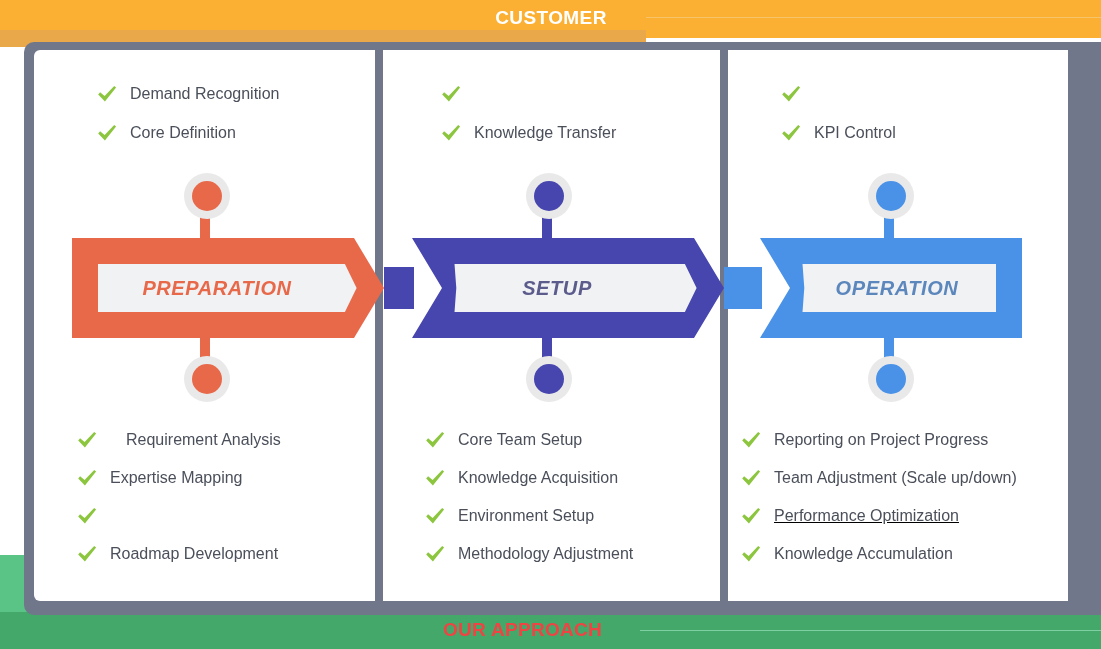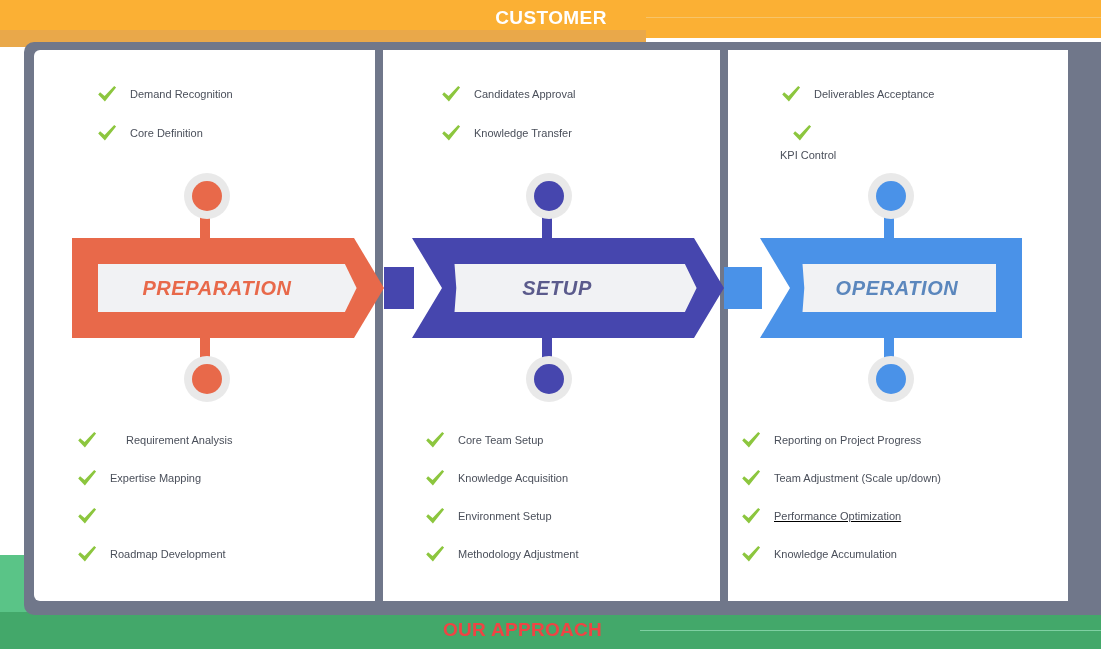--- a/index.html
+++ b/index.html
@@ -126,21 +126,21 @@
   .tick {
     display: inline-block;
     width: 22px;
     height: 22px;
     flex: 0 0 22px;
     margin-right: 12px;
     position: relative;
   }
   .tick svg { display: block; }
   .row-label {
-    font-size: 11px;
+    font-size: 16px;
     color: #4a4f5a;
     font-family: "Liberation Sans", sans-serif;
     line-height: 22px;
   }
 
   
   .stem { position: absolute; width: 10px; }
   .dot-ring {
     position: absolute;
     width: 46px; height: 46px;
@@ -253,21 +253,20 @@
         </svg>
       </div>
       <div style="position: absolute; left: 384px; top: 267px; width: 30px; height: 42px; background: rgb(70, 70, 174);"></div>
       <div class="chev-text" style="left: 72px; top: 276px; width: 290px; color: rgb(232, 105, 74);">PREPARATION</div>
       <div class="row" style="left: 440px; top: 83px;">
         <span class="tick">
           <svg width="22" height="22" viewBox="0 0 22 22">
             <path d="M2.2 11.6 L4.1 9.3 L8.6 13.1 L18.2 2.9 L20.1 4.6 L8.9 18.4 Z" fill="#8cc63e"></path>
           </svg>
         </span>
-        <span class="row-label">Candidates Approval</span>
       </div>
       <div class="row" style="left: 440px; top: 122px;">
         <span class="tick">
           <svg width="22" height="22" viewBox="0 0 22 22">
             <path d="M2.2 11.6 L4.1 9.3 L8.6 13.1 L18.2 2.9 L20.1 4.6 L8.9 18.4 Z" fill="#8cc63e"></path>
           </svg>
         </span>
         <span class="row-label">Knowledge Transfer</span>
       </div>
       <div class="row" style="left: 424px; top: 429px;">
@@ -317,23 +316,22 @@
         </svg>
       </div>
       <div style="position: absolute; left: 724px; top: 267px; width: 38px; height: 42px; background: rgb(74, 146, 232);"></div>
       <div class="chev-text" style="left: 412px; top: 276px; width: 290px; color: rgb(91, 91, 140);">SETUP</div>
       <div class="row" style="left: 780px; top: 83px;">
         <span class="tick">
           <svg width="22" height="22" viewBox="0 0 22 22">
             <path d="M2.2 11.6 L4.1 9.3 L8.6 13.1 L18.2 2.9 L20.1 4.6 L8.9 18.4 Z" fill="#8cc63e"></path>
           </svg>
         </span>
-        <span class="row-label">Deliverables Acceptance</span>
-      </div>
-      <div class="row" style="left: 780px; top: 122px; flex-direction: column;">
+      </div>
+      <div class="row" style="left: 780px; top: 122px;">
         <span class="tick">
           <svg width="22" height="22" viewBox="0 0 22 22">
             <path d="M2.2 11.6 L4.1 9.3 L8.6 13.1 L18.2 2.9 L20.1 4.6 L8.9 18.4 Z" fill="#8cc63e"></path>
           </svg>
         </span>
         <span class="row-label">KPI Control</span>
       </div>
       <div class="row" style="left: 740px; top: 429px;">
         <span class="tick">
           <svg width="22" height="22" viewBox="0 0 22 22">

